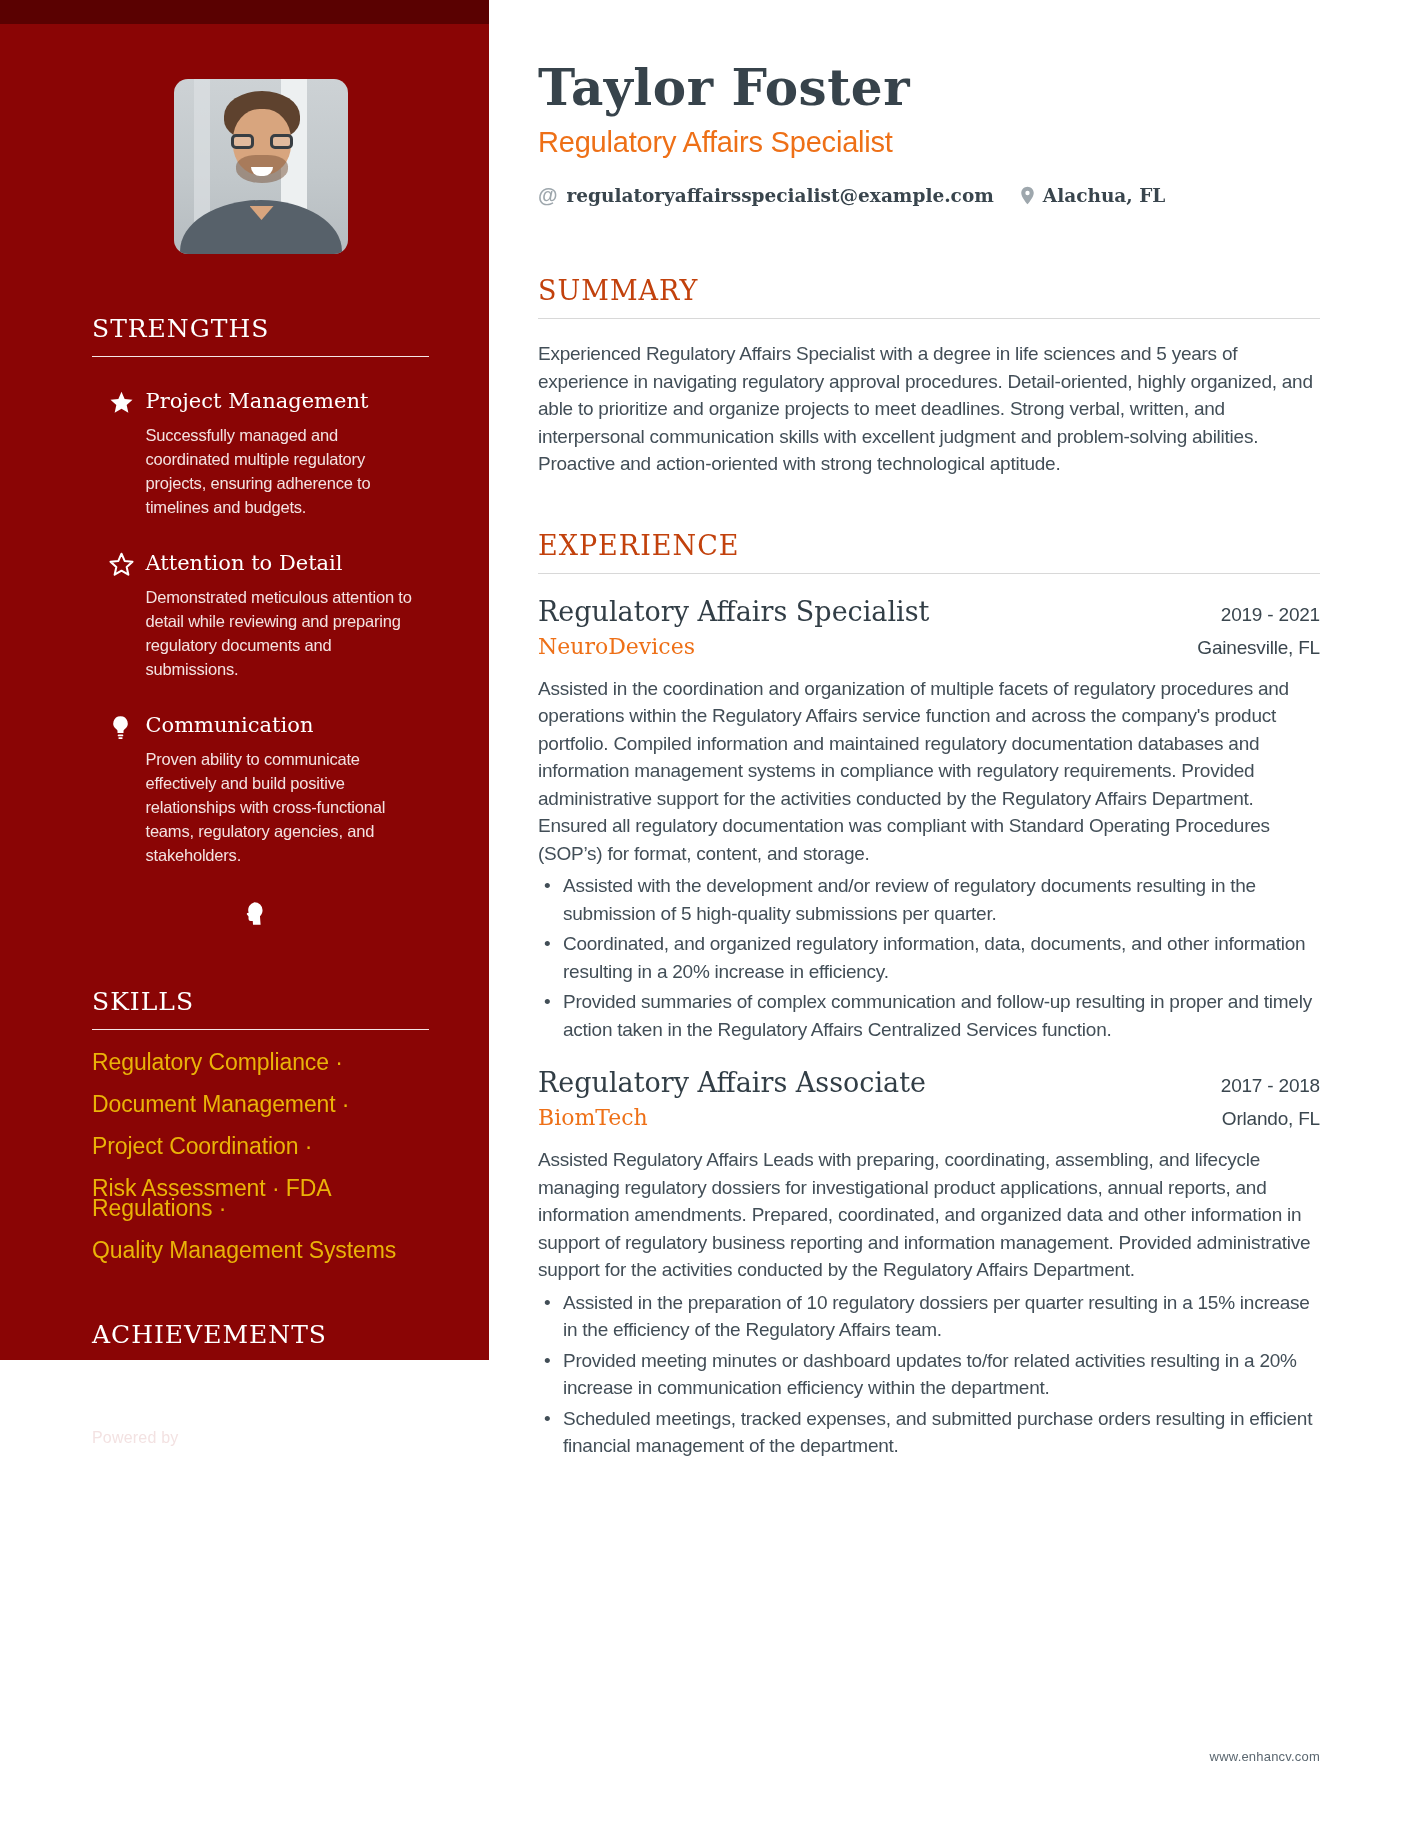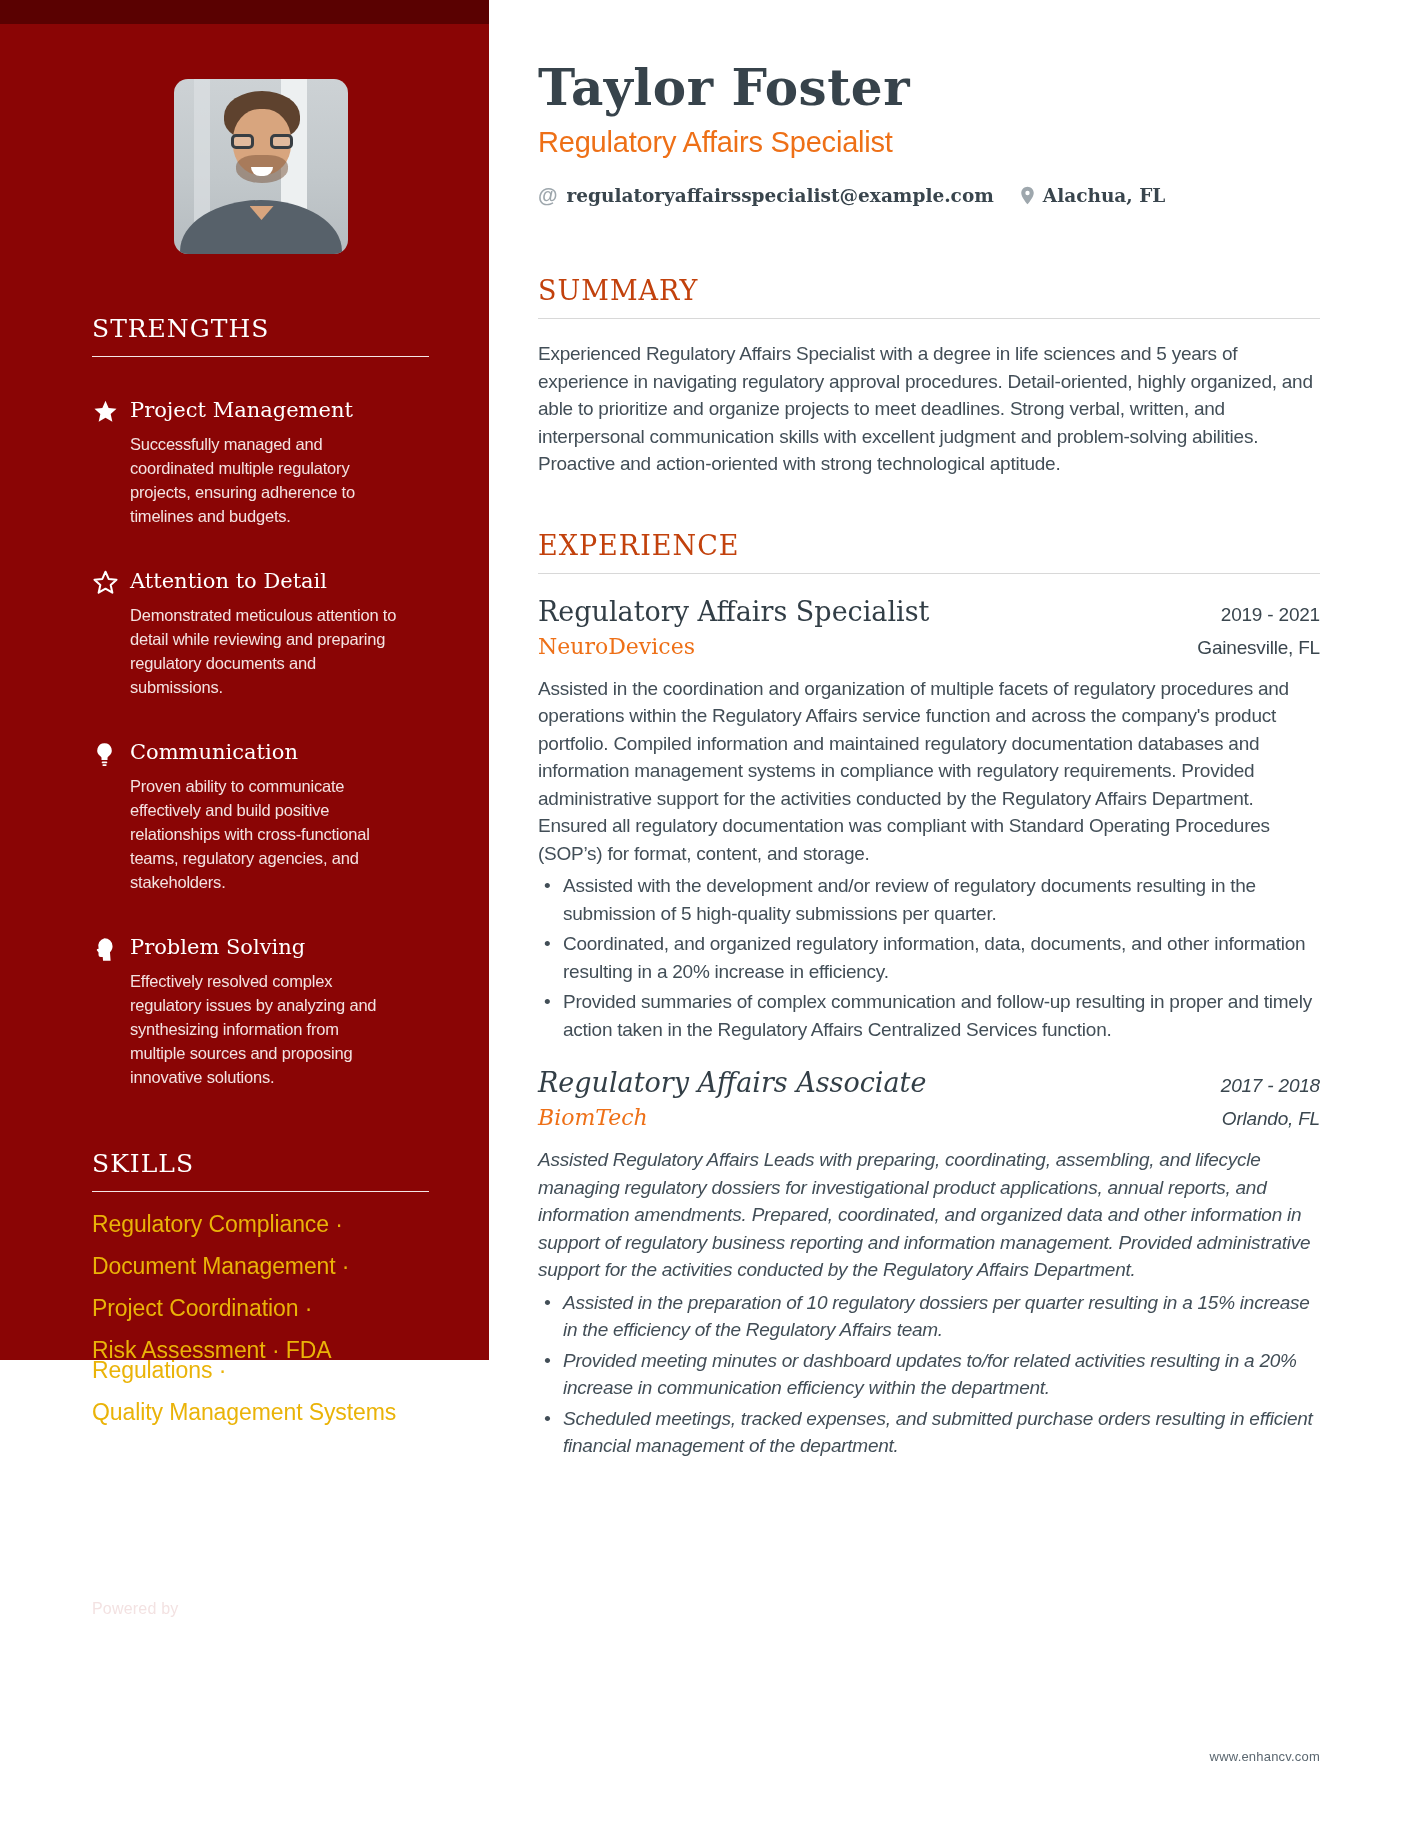--- a/index.html
+++ b/index.html
@@ -25,21 +25,21 @@
   .photo .smile{position:absolute;top:88px;left:77px;width:22px;height:9px;background:#ffffff;border-radius:0 0 10px 10px;}
   .photo .shirt{position:absolute;bottom:-10px;left:6px;width:162px;height:64px;background:#57616a;
                 border-radius:50% 50% 0 0 / 80% 80% 0 0;}
   .photo .collar{position:absolute;bottom:34px;left:76px;width:24px;height:14px;background:#d8a57e;
                  clip-path:polygon(50% 100%,0 0,100% 0);}
 
   .s-heading{font-family:"DejaVu Serif",serif;color:#ffffff;font-size:25px;letter-spacing:1px;
              font-weight:400;margin-top:60px;}
   .s-hr{border:none;border-top:1.5px solid rgba(255,255,255,.9);margin:13px 0 0 0;}
 
-  .str-item{display:flex;margin-top:39px;}
+  .str-item{display:flex;margin-top:30px;justify-content:center;}
   .icon-col{flex:none;width:38px;padding-top:3px;}
   .icon-col svg{display:block;}
   .s-title{font-family:"DejaVu Serif",serif;color:#ffffff;font-size:21px;line-height:28px;font-weight:400;}
   .s-desc{color:#F3E2E1;font-size:16.5px;line-height:24px;margin-top:8px;max-width:268px;letter-spacing:-0.2px;}
 
   .skill-line{color:#eab308;font-size:23px;line-height:20px;margin-top:22px;letter-spacing:-0.1px;}
   .skills-block .skill-line:first-of-type{margin-top:25px;}
 
   .ach-title{max-width:215px;}
 
@@ -61,21 +61,21 @@
   .m-heading{font-family:"DejaVu Serif",serif;font-size:27px;font-weight:400;color:#c2410c;
              letter-spacing:1px;}
   .m-hr{border:none;border-top:1.5px solid #D8D8D8;margin:12px 0 0 0;}
   .gap-summary{margin-top:68px;}
   .gap-experience{margin-top:52px;}
 
   .body-text{font-size:19px;line-height:27.5px;color:#424E57;letter-spacing:-0.25px;}
   .summary-text{margin-top:21px;}
 
   .job{margin-top:22px;}
-  .job + .job{margin-top:24px;font-style:italic;}
+  .job + .job{margin-top:24px;}
   .job-row{display:flex;justify-content:space-between;align-items:baseline;}
   .job-title{font-family:"DejaVu Serif",serif;font-size:27px;font-weight:400;color:#323E46;}
   .job-dates{font-size:19px;color:#3A464E;letter-spacing:-0.2px;}
   .company{font-family:"DejaVu Serif",serif;font-size:22px;font-weight:400;color:#EE7017;margin-top:7px;}
   .location{font-size:19px;color:#3A464E;letter-spacing:-0.2px;}
   .job-desc{margin-top:16px;}
   .bullets{margin-top:5px;}
   .bullet{position:relative;padding-left:25px;margin-top:3px;}
   .bullet::before{content:"•";position:absolute;left:6px;top:0;color:#424E57;}
 
@@ -141,24 +141,20 @@
         <div class="s-desc">Proven ability to communicate effectively and build positive relationships with cross-functional teams, regulatory agencies, and stakeholders.</div>
       </div>
     </div>
 
     <div class="str-item">
       <div class="icon-col"><span>
         <svg width="26" height="27" viewBox="0 0 24 25">
               <path d="M11.5 2a7.5 7.5 0 0 1 7.5 7.5c0 2.2-.9 4.2-2.4 5.6l.6 7.9h-7l-.3-3.5H8a2 2 0 0 1-2-2v-2.2l-1.4-1.8c-.4-.5-.2-1.2.4-1.4l1.1-.4A7.5 7.5 0 0 1 11.5 2z" fill="#ffffff"></path>
             </svg>
       </span></div>
-      <div>
-        <div class="s-title">Problem Solving</div>
-        <div class="s-desc">Effectively resolved complex regulatory issues by analyzing and synthesizing information from multiple sources and proposing innovative solutions.</div>
-      </div>
     </div>
 
     <div class="skills-block">
       <div class="s-heading">SKILLS</div>
       <hr class="s-hr">
       <div class="skill-line">Regulatory Compliance ·</div>
       <div class="skill-line">Document Management ·</div>
       <div class="skill-line">Project Coordination ·</div>
       <div class="skill-line">Risk Assessment · FDA Regulations ·</div>
       <div class="skill-line">Quality Management Systems</div>

